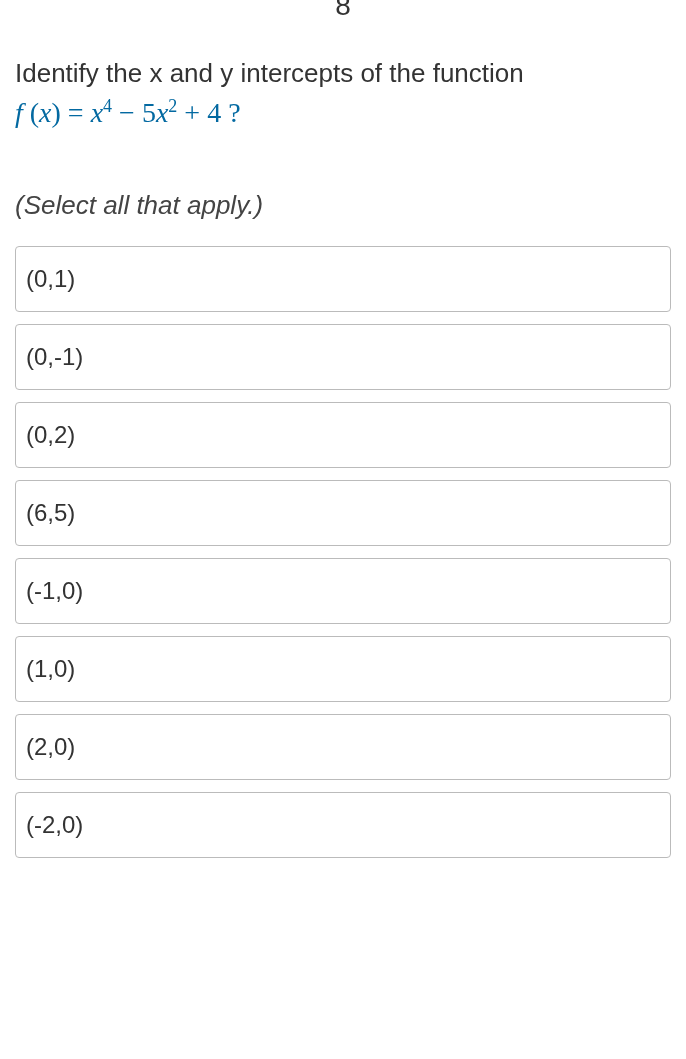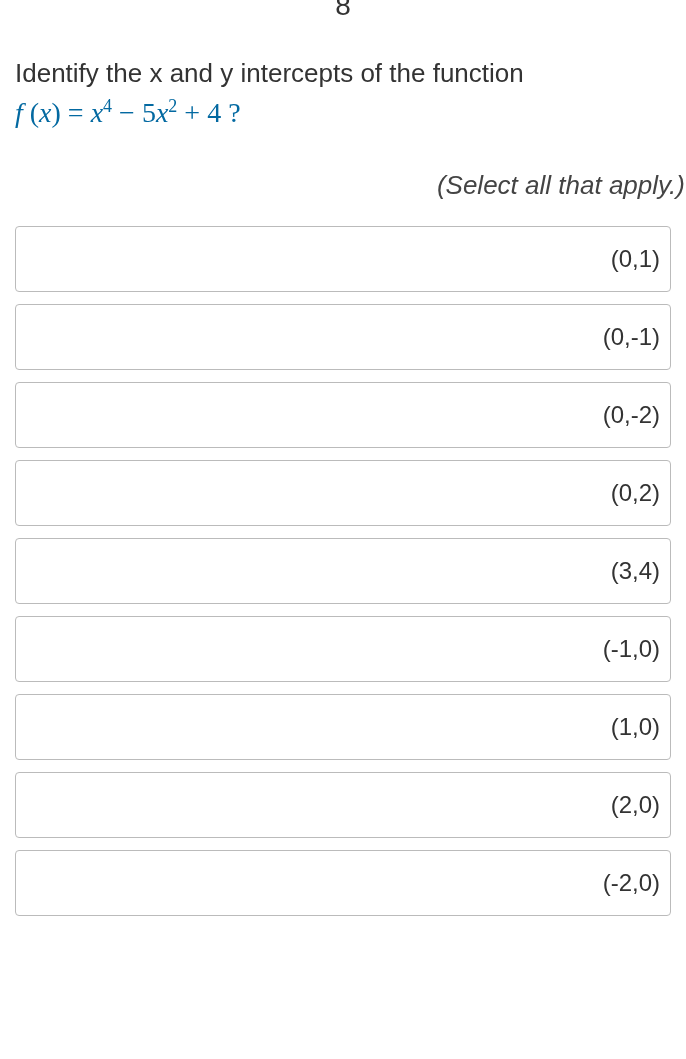--- a/index.html
+++ b/index.html
@@ -16,21 +16,21 @@
     }
     .header-icon {
       position: absolute;
       top: -10px;
       left: 50%;
       transform: translateX(-50%);
       font-size: 28px;
       color: #333;
     }
     .question-container {
-      padding: 55px 1px 0 15px;
+      padding: 55px 17px 0 15px;
     }
     .question-text {
       font-size: 26px;
       color: #333;
       line-height: 1.4;
       margin-bottom: 2px;
     }
     .formula {
       font-family: 'Times New Roman', serif;
       font-size: 28px;
@@ -41,33 +41,33 @@
       font-style: italic;
     }
     .formula sup {
       font-size: 18px;
       vertical-align: super;
     }
     .instruction {
       font-style: italic;
       font-size: 26px;
       color: #444;
-      text-align: right;
-      margin-top: 40px;
+      text-align: left;
+      margin-top: 60px;
       margin-bottom: 25px;
     }
     .options-container {
       padding: 0 15px;
     }
     .option {
       border: 1px solid #bbb;
       border-radius: 4px;
       padding: 18px 10px;
       margin-bottom: 12px;
-      text-align: right;
+      text-align: left;
       font-size: 24px;
       color: #333;
       cursor: pointer;
       background: #fff;
     }
   </style>
 </head>
 <body>
 
 <div class="header-icon">8</div>
@@ -76,20 +76,19 @@
   <div class="question-text">Identify the x and y intercepts of the function</div>
   <div class="formula">
     <span class="italic">f</span> (<span class="italic">x</span>) = <span class="italic">x</span><sup>4</sup> − 5<span class="italic">x</span><sup>2</sup> + 4 ?
   </div>
   <div class="instruction">(Select all that apply.)</div>
 </div>
 
 <div class="options-container">
   <div class="option">(0,1)</div>
   <div class="option">(0,-1)</div>
-  <div class="option">(0,-2)</div>
   <div class="option">(0,2)</div>
-  <div class="option">(3,4)</div>
+  <div class="option">(6,5)</div>
   <div class="option">(-1,0)</div>
   <div class="option">(1,0)</div>
   <div class="option">(2,0)</div>
   <div class="option">(-2,0)</div>
 </div>
 
 </body></html>

